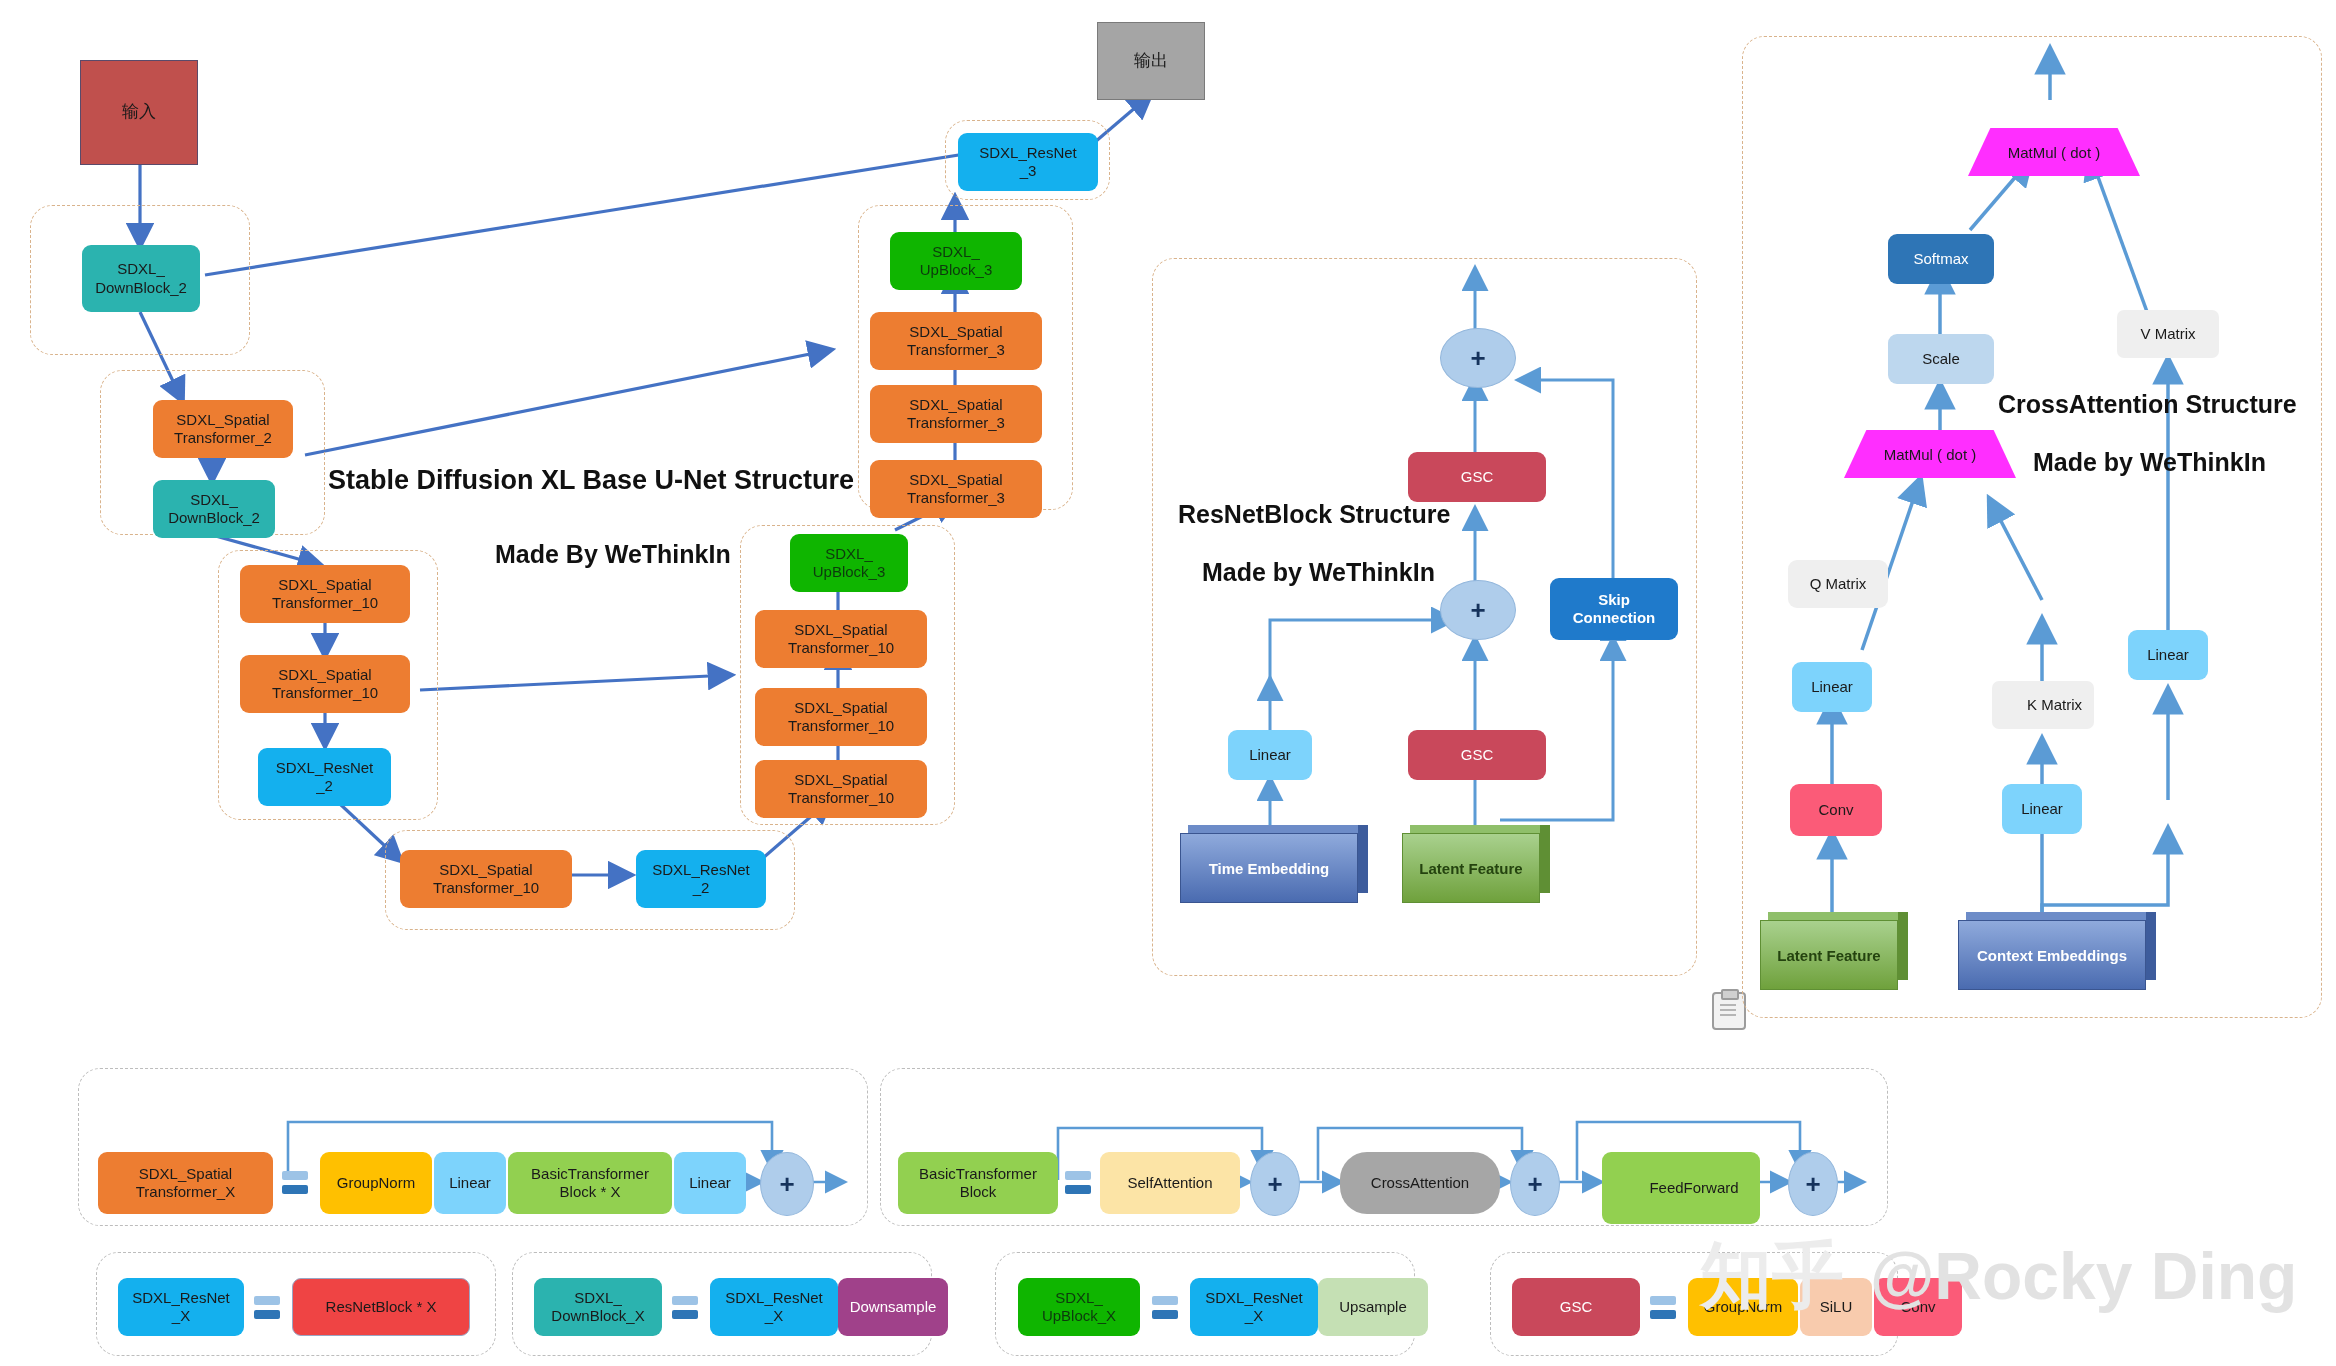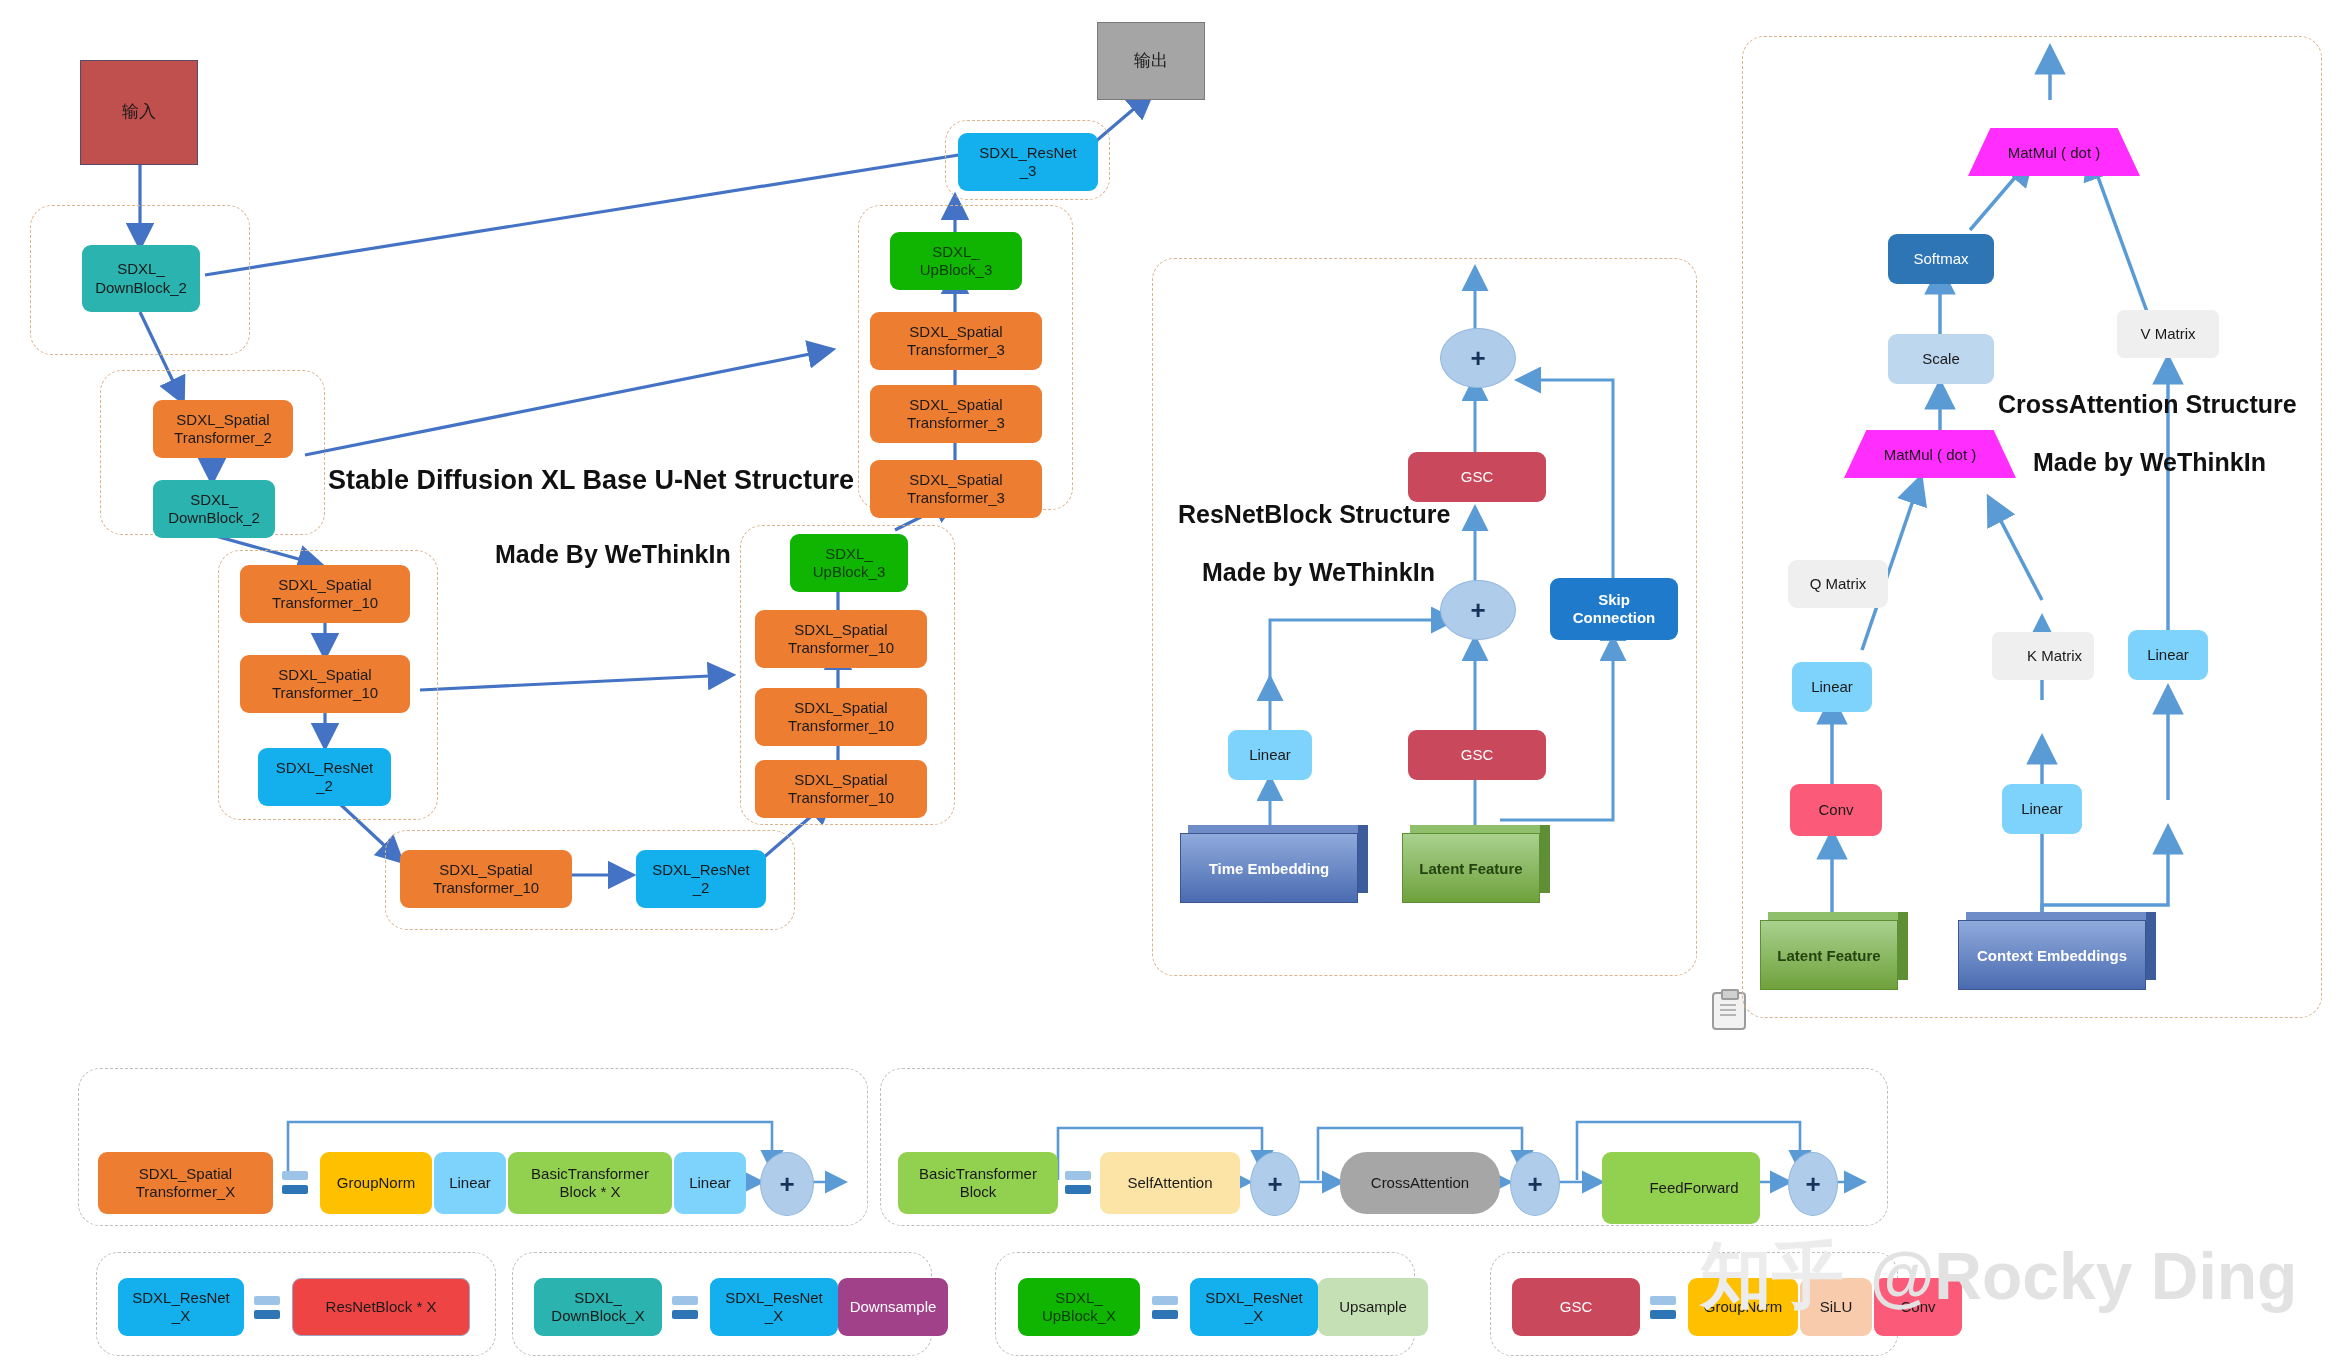--- a/index.html
+++ b/index.html
@@ -287,21 +287,21 @@
   <div class="node n-dkblue" style="left:1888px;top:234px;width:106px;height:50px;">Softmax</div>
 
   <div class="node n-ltblue" style="left:1888px;top:334px;width:106px;height:50px;">Scale</div>
 
   <div class="trap" style="left:1844px;top:430px;width:172px;height:48px;">MatMul ( dot )</div>
 
   <div class="node n-white" style="left:2117px;top:310px;width:102px;height:48px;border-radius:7px;">V Matrix</div>
 
   <div class="node n-white" style="left:1788px;top:560px;width:100px;height:48px;border-radius:9px;">Q Matrix</div>
 
-  <div class="node n-white" style="left:1992px;top:632px;width:102px;height:48px;border-radius:7px;padding-left:23px;">K Matrix</div>
+  <div class="node n-white" style="left:1992px;top:681px;width:102px;height:48px;border-radius:7px;padding-left:23px;">K Matrix</div>
 
   <div class="node n-blue" style="left:1792px;top:662px;width:80px;height:50px;">Linear</div>
 
   <div class="node n-pink" style="left:1790px;top:784px;width:92px;height:52px;">Conv</div>
 
   <div class="node n-blue" style="left:2002px;top:784px;width:80px;height:50px;">Linear</div>
 
   <div class="node n-blue" style="left:2128px;top:630px;width:80px;height:50px;">Linear</div>
 
   <div class="prism pr-green" style="left:1760px;top:912px;width:148px;height:78px;">

